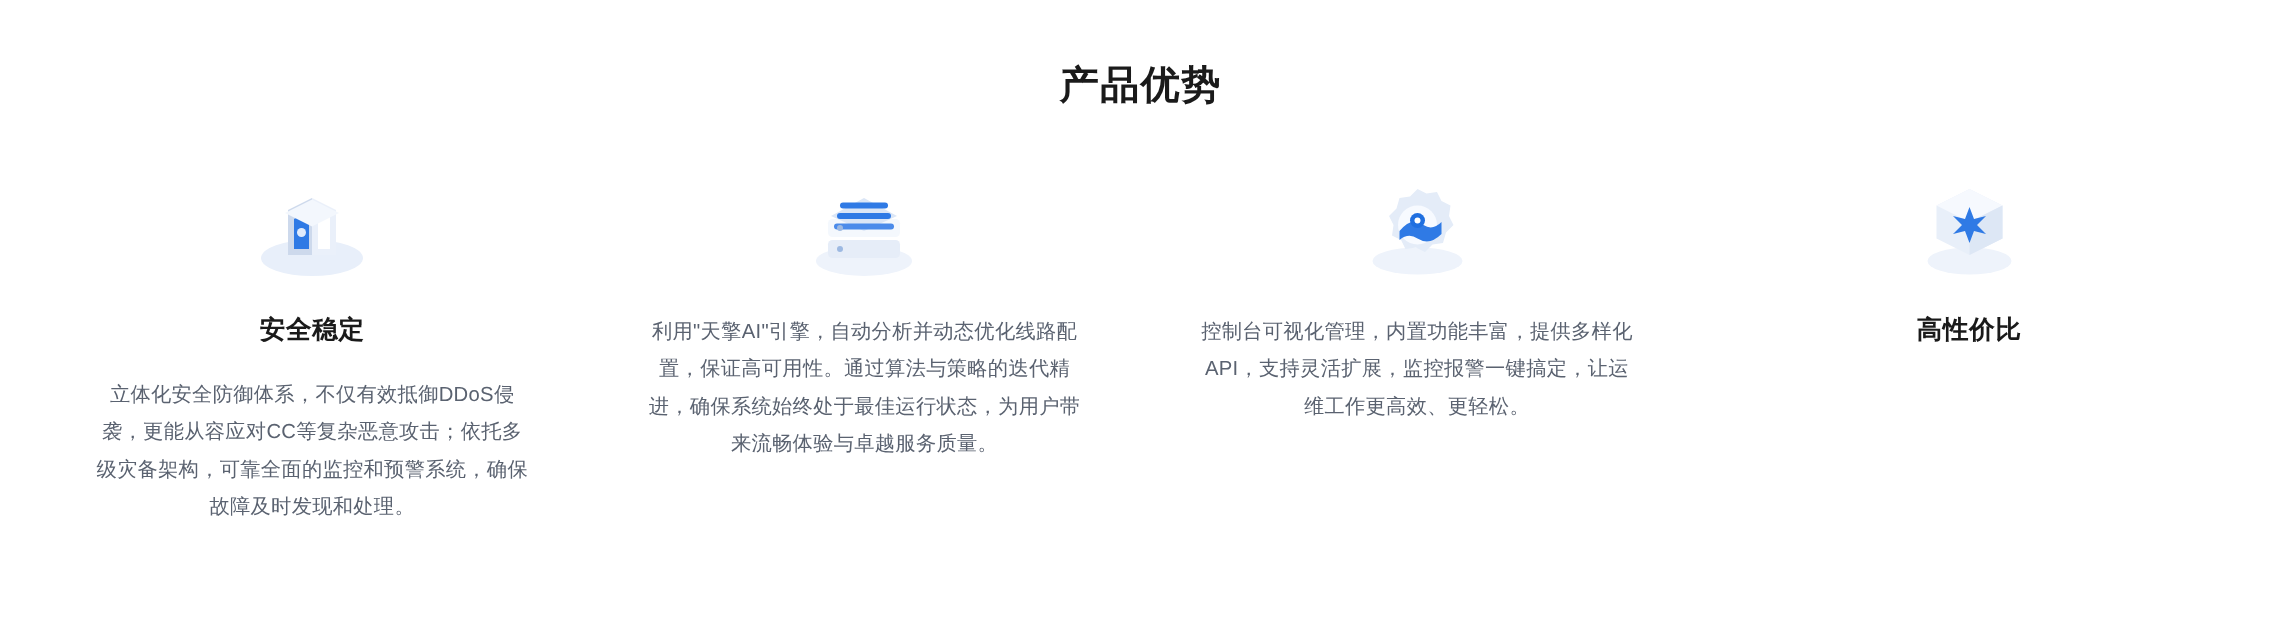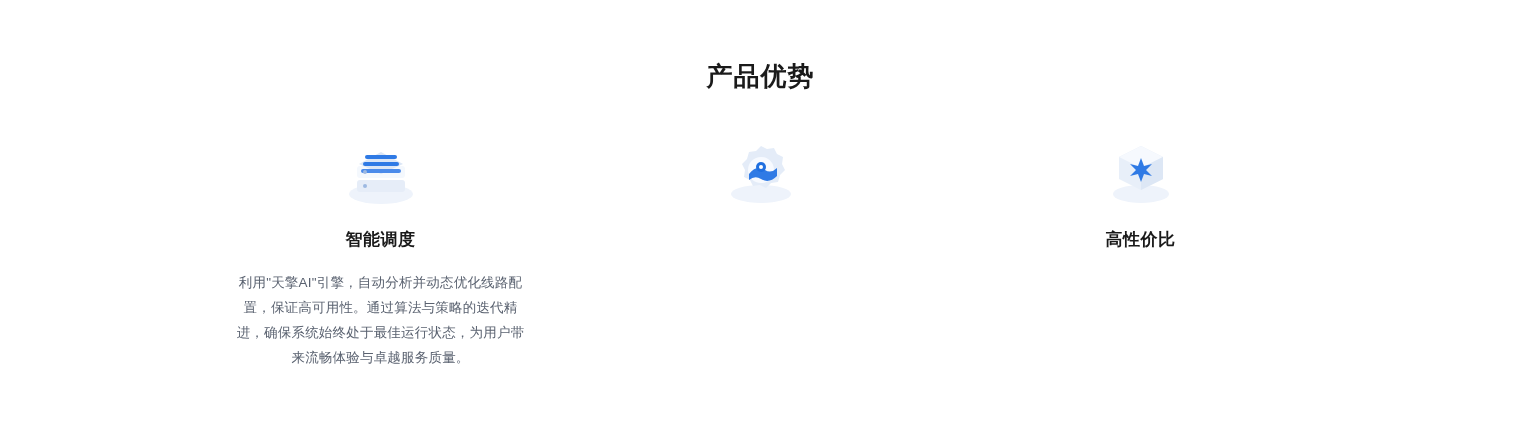--- a/index.html
+++ b/index.html
@@ -20,21 +20,21 @@
     height: 427px;
     box-sizing: border-box;
   }
   .section-title {
     text-align: center;
     font-size: 26px;
     font-weight: bold;
     color: #1a1a1a;
     letter-spacing: 1px;
     margin: 0;
-    padding-top: 58px;
+    padding-top: 38px;
     line-height: 36px;
   }
   .features {
     display: flex;
     justify-content: center;
     align-items: flex-start;
     margin-top: 34px;
     padding: 0 24px;
     box-sizing: border-box;
   }
@@ -69,50 +69,65 @@
 </style>
 </head>
 <body>
 
 <div class="page">
 
   <h2 class="section-title">产品优势</h2>
 
   <div class="features">
 
+    <div class="feature">
+      <div class="feature-icon">
+        <svg width="92" height="80" viewBox="0 0 92 80" aria-hidden="true">
+          <ellipse cx="46" cy="62" rx="34" ry="12" fill="#e8effa"></ellipse>
+          <path d="M30 60 L30 30 L46 22 L46 60 Z" fill="#cdd9ec"></path>
+          <path d="M46 22 L62 30 L62 60 L46 60 Z" fill="#eaf0fa"></path>
+          <path d="M34 56 L34 36 L44 31 L44 56 Z" fill="#2f7ae5"></path>
+          <path d="M50 28 L58 32 L58 56 L50 56 Z" fill="#ffffff"></path>
+          <path d="M28 32 L46 23 L64 32 L46 41 Z" fill="#f3f7fd"></path>
+          <circle cx="39" cy="45" r="3" fill="#ffffff" opacity="0.85"></circle>
+        </svg>
+      </div>
+      <div class="feature-title">安全稳定</div>
+      <div class="feature-desc">立体化安全防御体系，不仅有效抵御DDoS侵袭，更能从容应对CC等复杂恶意攻击；依托多级灾备架构，可靠全面的监控和预警系统，确保故障及时发现和处理。</div>
+    </div>
 
     <div class="feature">
       <div class="feature-icon">
         <svg width="92" height="80" viewBox="0 0 92 80" aria-hidden="true">
           <ellipse cx="46" cy="64" rx="32" ry="10" fill="#eef3fb"></ellipse>
           <rect x="22" y="50" width="48" height="12" rx="3" fill="#e6edf8"></rect>
           <rect x="22" y="36" width="48" height="12" rx="3" fill="#f4f8fd"></rect>
           <path d="M24 34 L46 22 L68 34 L46 44 Z" fill="#dbe6f6"></path>
           <rect x="30" y="25" width="32" height="4" rx="2" fill="#2f7ae5"></rect>
           <rect x="28" y="32" width="36" height="4" rx="2" fill="#2f7ae5"></rect>
           <rect x="26" y="39" width="40" height="4" rx="2" fill="#4b8bea"></rect>
           <circle cx="30" cy="56" r="2" fill="#9db9e2"></circle>
           <circle cx="30" cy="42" r="2" fill="#9db9e2"></circle>
         </svg>
       </div>
-      <div class="feature-title">智能调度</div>
       <div class="feature-desc">利用"天擎AI"引擎，自动分析并动态优化线路配置，保证高可用性。通过算法与策略的迭代精进，确保系统始终处于最佳运行状态，为用户带来流畅体验与卓越服务质量。</div>
     </div>
 
     <div class="feature">
       <div class="feature-icon">
         <svg width="92" height="80" viewBox="0 0 92 80" aria-hidden="true">
           <ellipse cx="46" cy="64" rx="30" ry="9" fill="#eef3fb"></ellipse>
           <path d="M46 16 l6 3 7 -1 3 6 6 3 -1 7 3 6 -5 5 -2 7 -7 1 -5 5 -6 -3 -7 1 -3 -6 -6 -3 1 -7 -3 -6 5 -5 2 -7 7 -1z" fill="#e4ecf8"></path>
           <circle cx="46" cy="40" r="13" fill="#f7faff"></circle>
           <path d="M34 44 q8 -10 16 -4 q6 4 12 -2 l0 8 q-8 8 -16 3 q-6 -4 -12 1 z" fill="#2f7ae5"></path>
           <circle cx="46" cy="37" r="5" fill="#1f6fe0"></circle>
           <circle cx="46" cy="37" r="2" fill="#ffffff"></circle>
         </svg>
       </div>
+      <div class="feature-desc">控制台可视化管理，内置功能丰富，提供多样化API，支持灵活扩展，监控报警一键搞定，让运维工作更高效、更轻松。</div>
     </div>
 
     <div class="feature">
       <div class="feature-icon">
         <svg width="92" height="80" viewBox="0 0 92 80" aria-hidden="true">
           <ellipse cx="46" cy="64" rx="28" ry="9" fill="#eef3fb"></ellipse>
           <path d="M46 16 L68 27 L68 49 L46 60 L24 49 L24 27 Z" fill="#e8eff9"></path>
           <path d="M46 16 L68 27 L46 38 L24 27 Z" fill="#f6f9fe"></path>
           <path d="M46 38 L68 27 L68 49 L46 60 Z" fill="#dde7f5"></path>
           <path d="M46 28 L49 36 L57 34 L51 40 L57 46 L49 44 L46 52 L43 44 L35 46 L41 40 L35 34 L43 36 Z" fill="#2f7ae5"></path>

